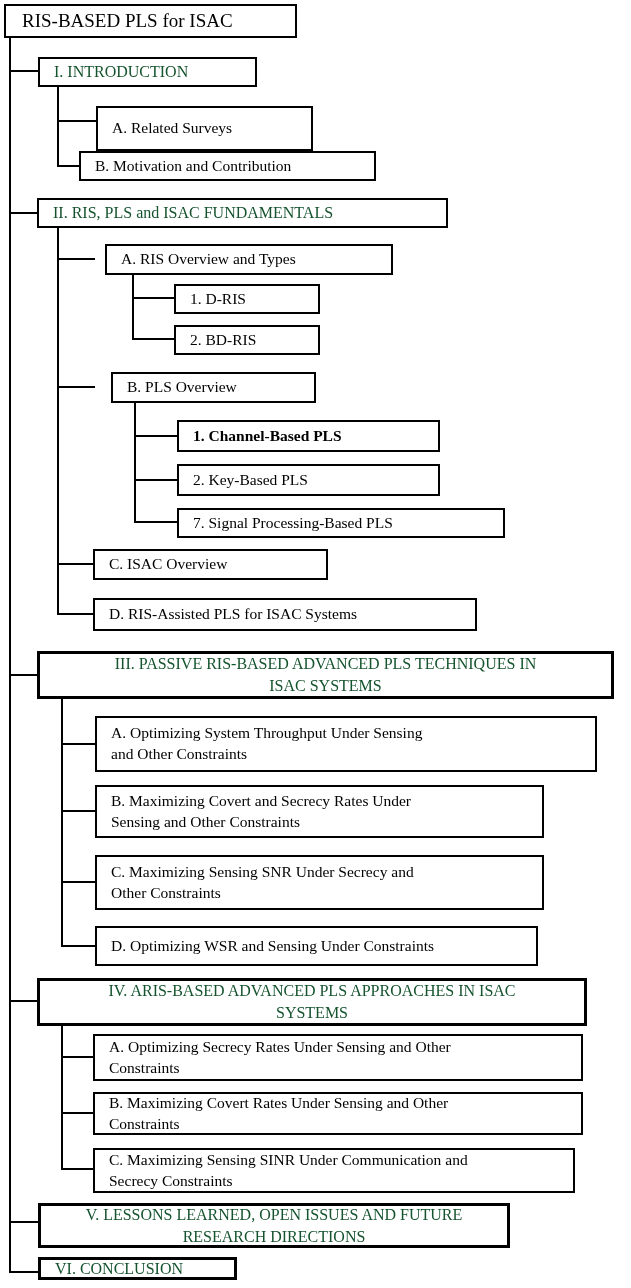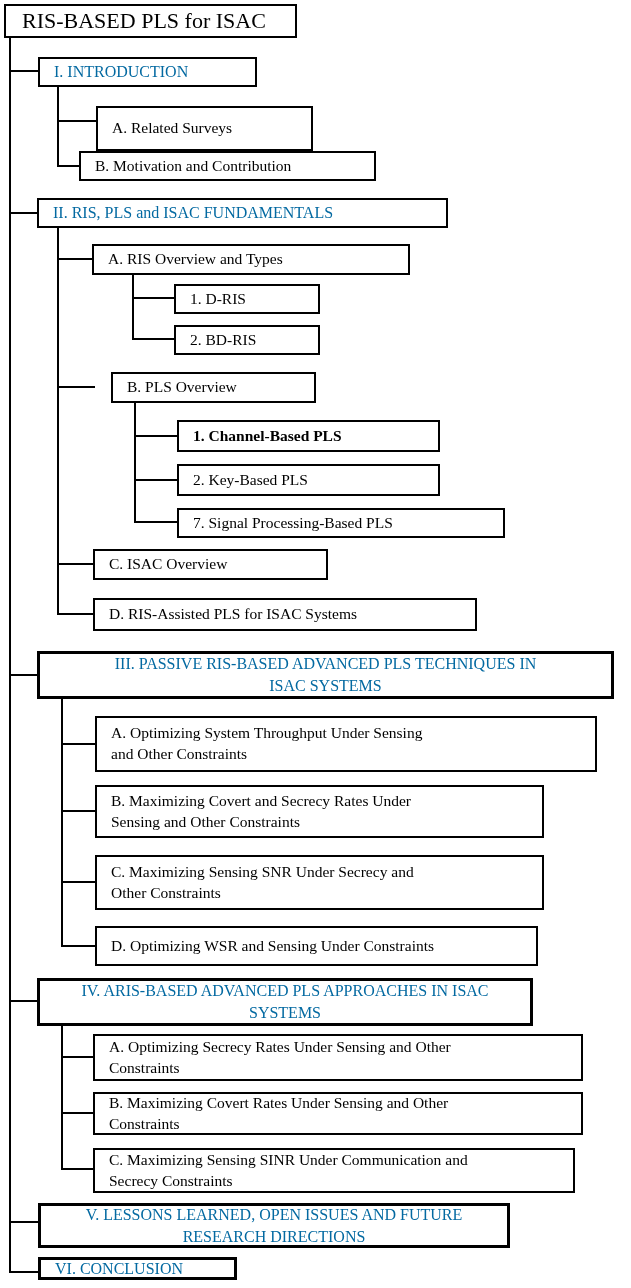--- a/index.html
+++ b/index.html
@@ -17,24 +17,24 @@
     background:#ffffff;
     color:#000000;
     display:flex;
     flex-direction:column;
     justify-content:center;
     font-size:15.5px;
     line-height:1.35;
     padding:1px 8px 1px 14px;
   }
   .node .ln { display:block; }
-  .sec  { color:#0369a1; font-size:16px;justify-content:center; }
+  .sec  { color:#14532d; font-size:16px;justify-content:center; }
   .ctr  { text-align:center; padding-left:8px; padding-right:8px; }
   .thick{ border-width:3px; }
-  .root { font-size:22px; padding-left:16px; }
+  .root { font-size:19px; padding-left:16px; }
   .hline, .vline { position:absolute; background:#000000; }
   .hline { height:2px; }
   .vline { width:2px; }
 </style>
 </head>
 <body>
 
 <div id="canvas">
 
   <div class="vline" style="left:9px; top:38px; height:1235px;"></div>
@@ -89,21 +89,21 @@
   </div>
 
   <div class="node" style="left:79px; top:151px; width:297px; height:30px;">
     <span class="ln">B. Motivation and Contribution</span>
   </div>
 
   <div class="node sec" style="left:37px; top:198px; width:411px; height:30px;">
     <span class="ln">II. RIS, PLS and ISAC FUNDAMENTALS</span>
   </div>
 
-  <div class="node" style="left:92px; top:244px; width:318px; height:31px;justify-content:center;">
+  <div class="node" style="left:105px; top:244px; width:288px; height:31px;justify-content:center;">
     <span class="ln">A. RIS Overview and Types</span>
   </div>
 
   <div class="node" style="left:174px; top:284px; width:146px; height:30px;">
     <span class="ln">1. D-RIS</span>
   </div>
 
   <div class="node" style="left:174px; top:325px; width:146px; height:30px;">
     <span class="ln">2. BD-RIS</span>
   </div>
@@ -149,21 +149,21 @@
 
   <div class="node" style="left:95px; top:855px; width:449px; height:55px;">
     <span class="ln">C. Maximizing Sensing SNR Under Secrecy and</span>
     <span class="ln">Other Constraints</span>
   </div>
 
   <div class="node" style="left:95px; top:926px; width:443px; height:40px;">
     <span class="ln">D. Optimizing WSR and Sensing Under Constraints</span>
   </div>
 
-  <div class="node sec ctr thick" style="left:37px; top:978px; width:496px; height:48px;">
+  <div class="node sec ctr thick" style="left:37px; top:978px; width:550px; height:48px;">
     <span class="ln">IV. ARIS-BASED ADVANCED PLS APPROACHES IN ISAC</span>
     <span class="ln">SYSTEMS</span>
   </div>
 
   <div class="node" style="left:93px; top:1034px; width:490px; height:47px;">
     <span class="ln">A. Optimizing Secrecy Rates Under Sensing and Other</span>
     <span class="ln">Constraints</span>
   </div>
 
   <div class="node" style="left:93px; top:1092px; width:490px; height:43px;">

